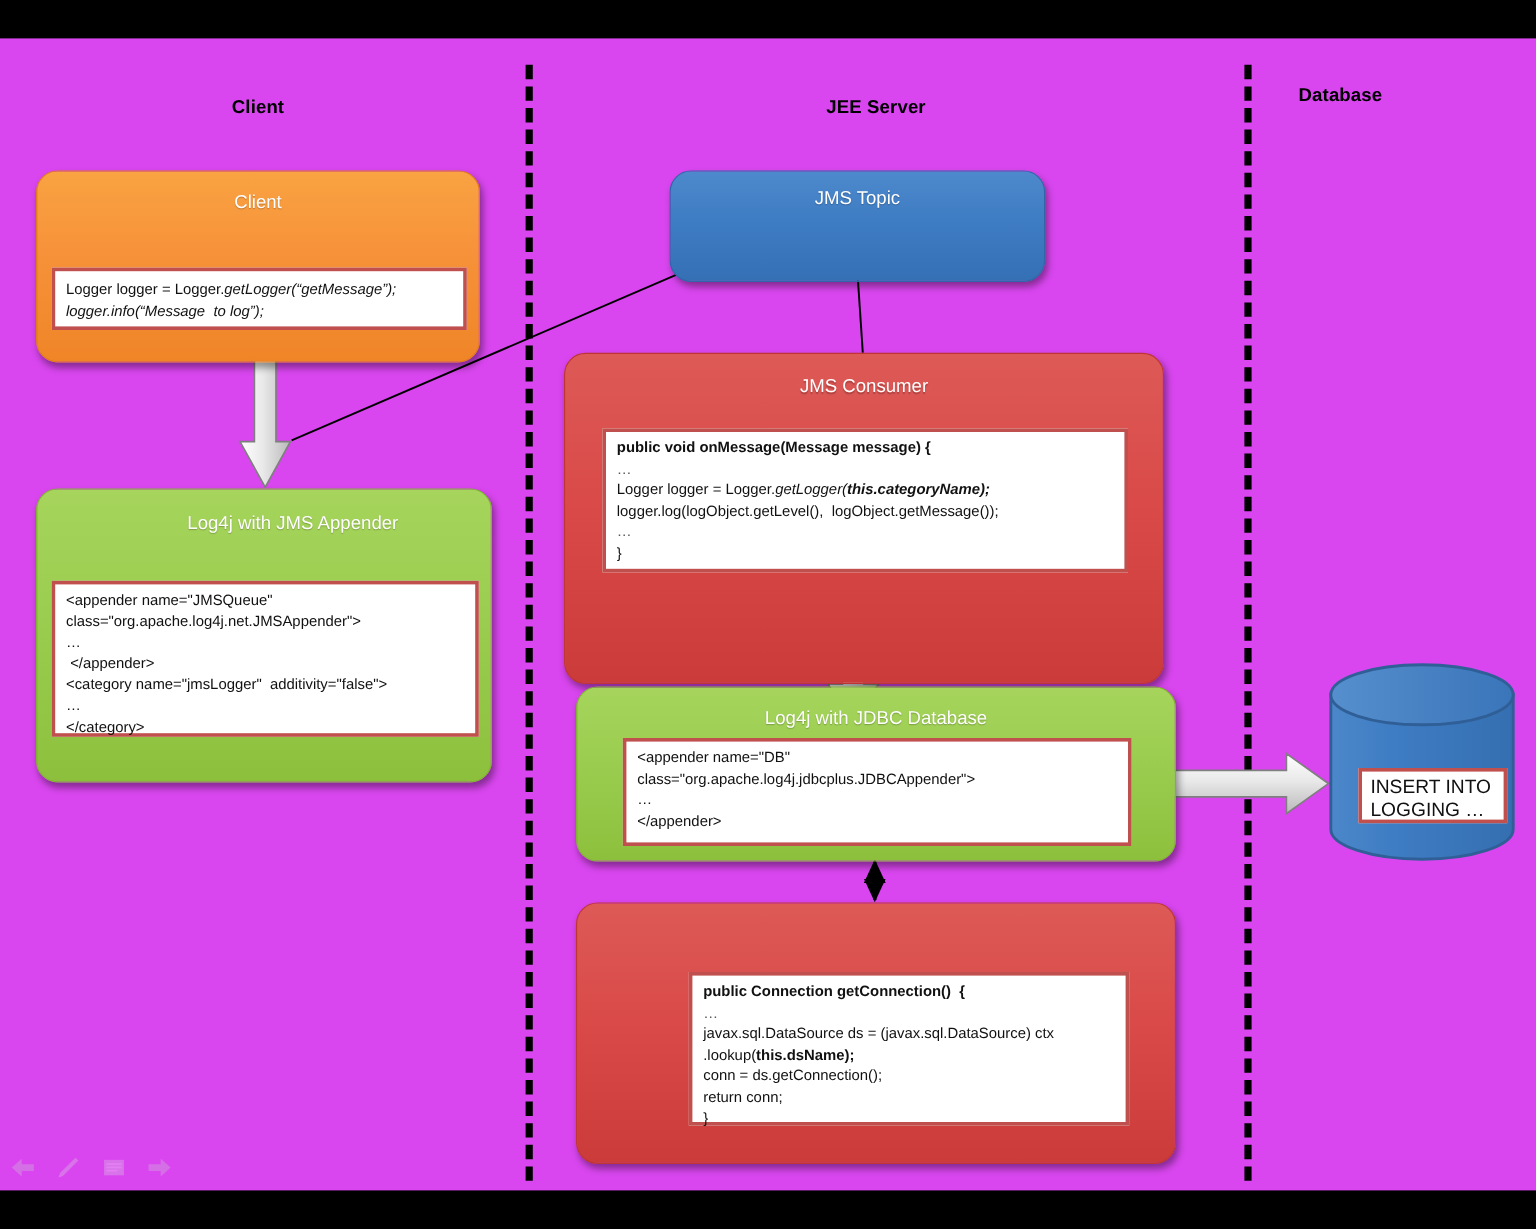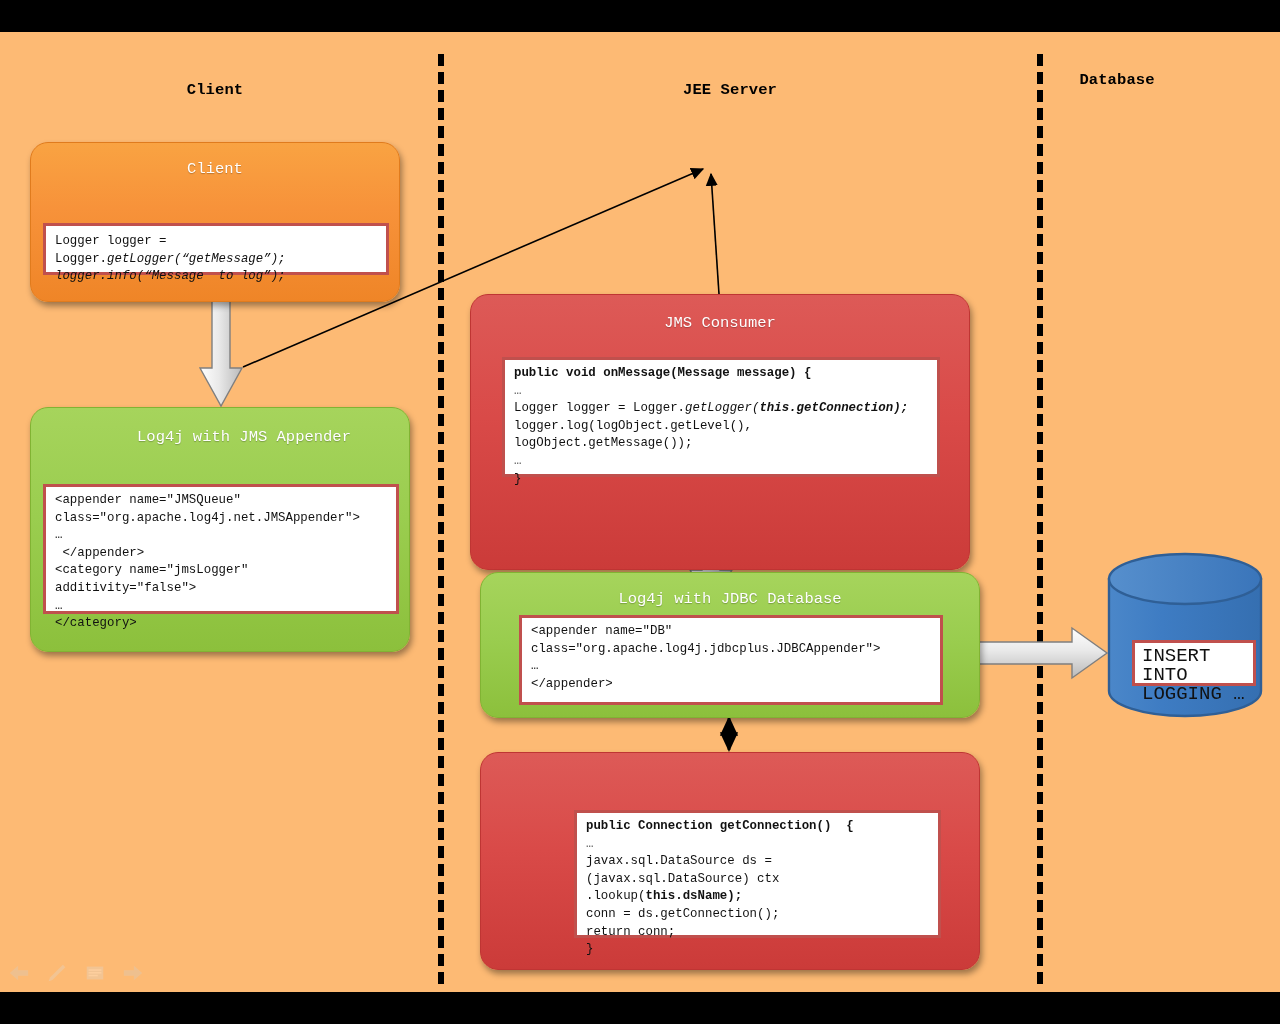--- a/index.html
+++ b/index.html
@@ -20,23 +20,22 @@
     width: 1280px;
     height: 1024px;
     background: #000000;
   }
   #slide {
     position: absolute;
     left: 0;
     top: 32px;
     width: 1280px;
     height: 960px;
-    background: #fdba74;
+    background: #d946ef;
     overflow: hidden;
-    font-family: Liberation Mono, monospace;
   }
 
   
   .divider {
     position: absolute;
     width: 0;
     border-left: 6px dashed #000000;
     top: 22px;
     height: 930px;
   }
@@ -203,26 +202,29 @@
       <div class="node-title" style="top:20px;margin-left:48px;">Log4j with JMS Appender</div>
       <div class="panel" style="left:12px; top:76px; width:356px; height:130px;"><span>&lt;appender name="JMSQueue"
 class="org.apache.log4j.net.JMSAppender"&gt;
 …
  &lt;/appender&gt;
 &lt;category name="jmsLogger"  additivity="false"&gt;
 …
 &lt;/category&gt;</span></div>
     </div>
 
+    <div class="node blue" style="left:558px; top:110px; width:313px; height:93px;">
+      <div class="node-title" style="top:14px;">JMS Topic</div>
+    </div>
 
     <div class="node red" style="left:470px; top:262px; width:500px; height:276px;">
       <div class="node-title" style="top:19px;">JMS Consumer</div>
       <div class="panel" style="left:31px; top:62px; width:438px; height:120px;"><span class="b">public void onMessage(Message message) {</span>
 <span class="dots">…</span>
-<span>Logger logger = Logger.</span><span class="i">getLogger(</span><span class="bi">this.getConnection);</span>
+<span>Logger logger = Logger.</span><span class="i">getLogger(</span><span class="bi">this.categoryName);</span>
 <span>logger.log(logObject.getLevel(),  logObject.getMessage());</span>
 <span class="dots">…</span>
 <span>}</span></div>
     </div>
 
     <div class="node green" style="left:480px; top:540px; width:500px; height:146px;">
       <div class="node-title" style="top:17px;">Log4j with JDBC Database</div>
       <div class="panel" style="left:38px; top:42px; width:424px; height:90px;"><span>&lt;appender name="DB"
 class="org.apache.log4j.jdbcplus.JDBCAppender"&gt;
 …
@@ -248,21 +250,21 @@
             <stop offset="100%" stop-color="#356fb1"></stop>
           </linearGradient>
           <linearGradient id="cyltop" x1="0" y1="0" x2="1" y2="0">
             <stop offset="0%" stop-color="#568fcd"></stop>
             <stop offset="100%" stop-color="#3a75ba"></stop>
           </linearGradient>
         </defs>
         <path d="M3,27 L3,139 A76,25 0 0 0 155,139 L155,27 Z" fill="url(#cylbody)" stroke="#2f5f96" stroke-width="2.4"></path>
         <ellipse cx="79" cy="27" rx="76" ry="25" fill="url(#cyltop)" stroke="#2f5f96" stroke-width="2.4"></ellipse>
       </svg>
-      <div class="panel" style="left:26px; top:88px; width:124px; height:46px; font-size:19px; line-height:19px; padding:4px 7px;"><span>INSERT INTO</span>
+      <div class="panel" style="left:26px; top:88px; width:124px; height:46px; font-size:16px; line-height:19px; padding:4px 7px;"><span>INSERT INTO</span>
 <span>LOGGING …</span></div>
     </div>
 
     <div class="navbar">
       <svg class="nav-icon" viewBox="0 0 24 24">
         <path d="M11,4 L11,9 L22,9 L22,15 L11,15 L11,20 L2,12 Z" fill="#cfcfcf"></path>
       </svg>
       <svg class="nav-icon" viewBox="0 0 24 24">
         <path d="M3,21 L7,19.6 L21,5.6 L18.4,3 L4.4,17 Z" fill="#dcdcdc"></path>
       </svg>

